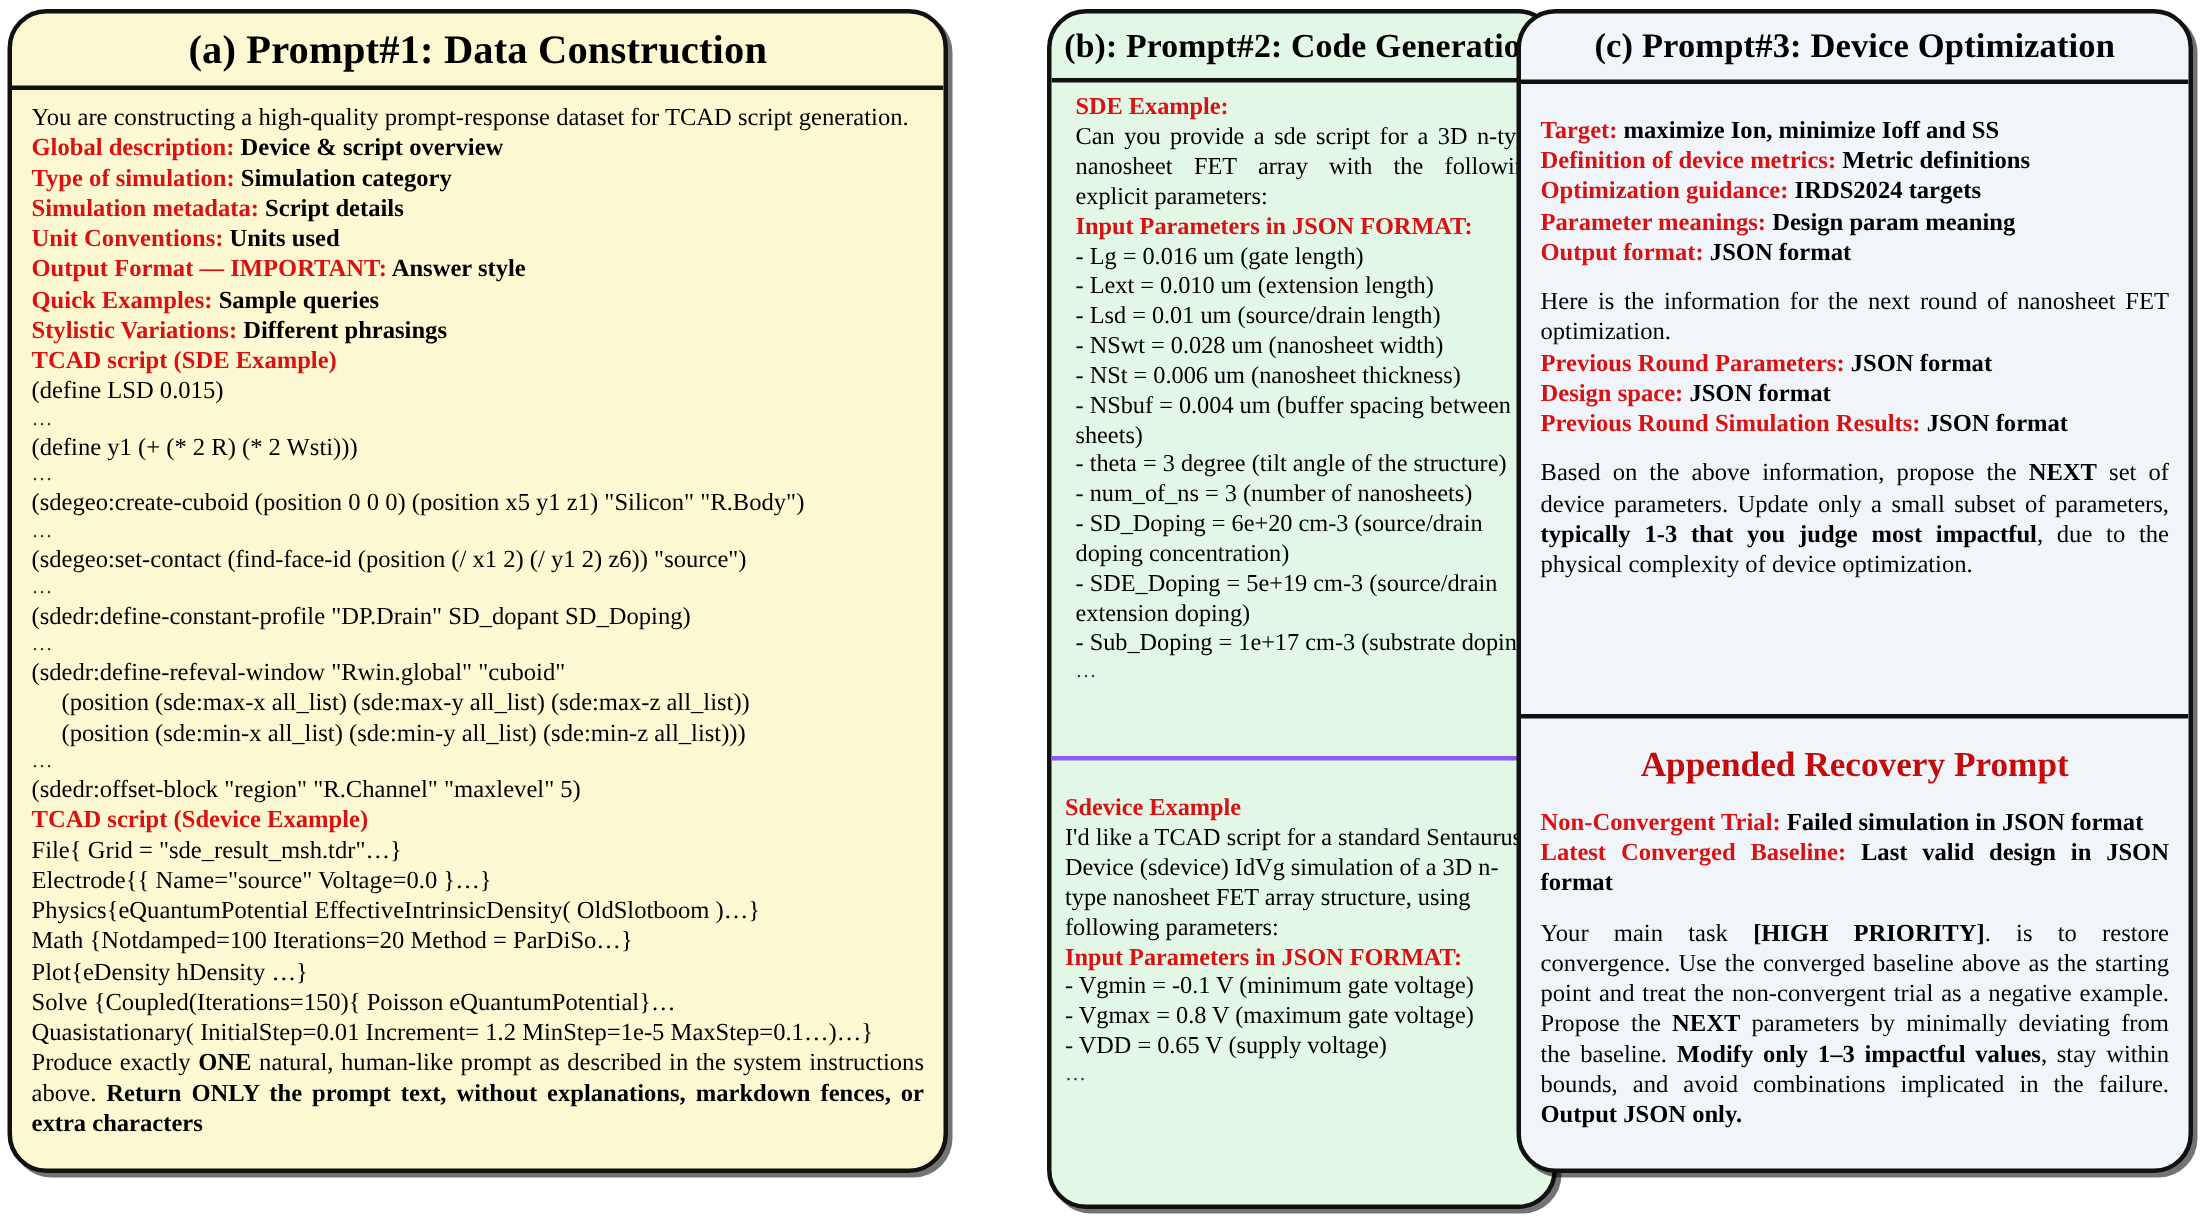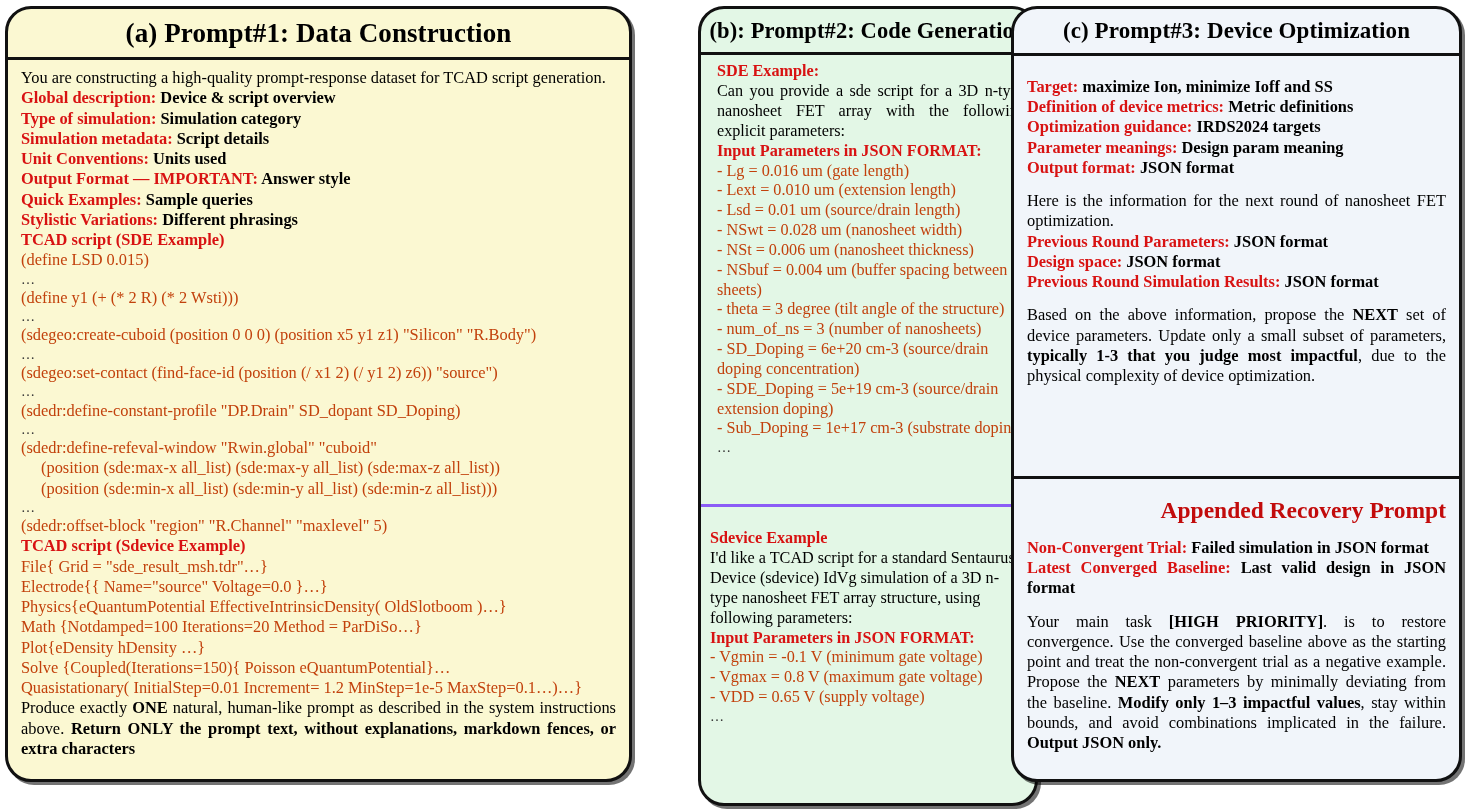--- a/index.html
+++ b/index.html
@@ -86,32 +86,32 @@
   #panel-c .panel-title { font-size: 23px; }
   .c-section {
     box-sizing: border-box;
     padding: 8px 13px 6px 13px;
     font-size: 16.4px;
     line-height: 1.235;
   }
   #c-sec-1 { border-bottom: 3px solid #111111; height: 423px; }
   #c-sec-2 { flex: 1 1 auto; }
   .recovery-heading {
-    text-align: right;
+    text-align: center;
     font-weight: bold;
     color: #c20b0b;
     font-size: 23.5px;
     margin: 9px 0 13px 0;
   }
 
   
   .just { text-align: justify; text-justify: inter-word; }
   .lbl { color: #d81212; font-weight: bold; }
   .bk  { color: #000000; font-weight: bold; }
-  .plain { color: #c2410c; }
+  .plain { color: #000000; }
   .row { margin: 0; }
   .gap { height: 13px; }
   .ell { letter-spacing: 1.5px; font-size: 14px; color: #333; }
   .indent { padding-left: 20px; }
   p { margin: 0; }
 </style>
 </head>
 <body>
 
 <div id="figure">

